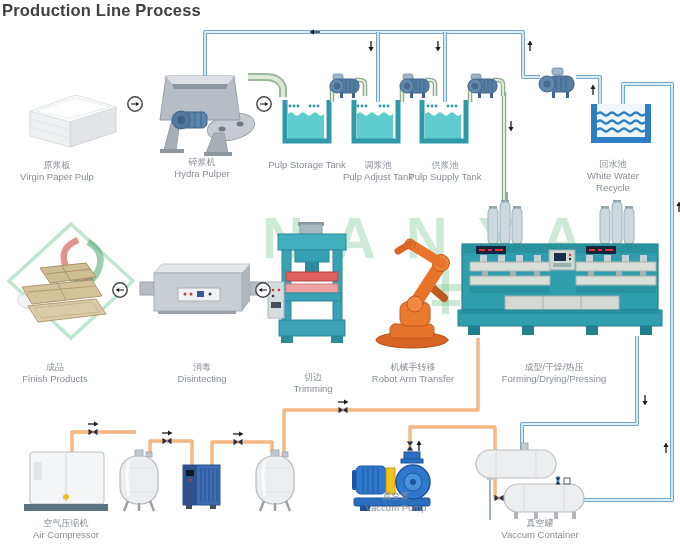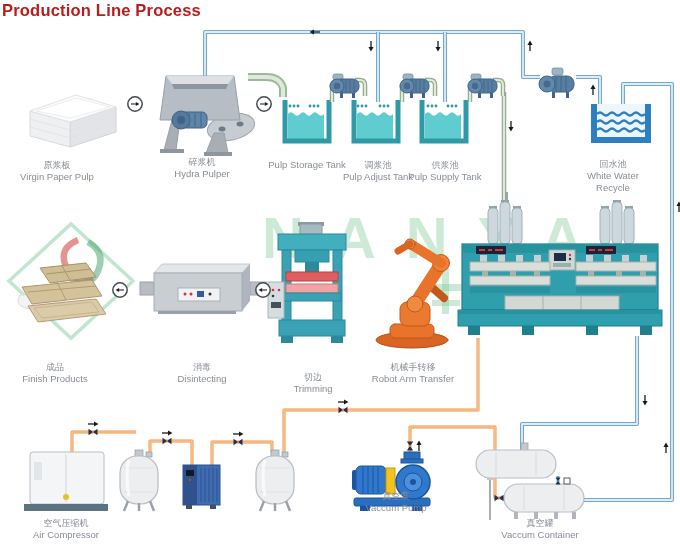--- a/index.html
+++ b/index.html
@@ -1,19 +1,19 @@
 <!DOCTYPE html>
 <html><head>
 <meta charset="utf-8">
 <style>
   html,body{margin:0;padding:0;background:#ffffff;}
   #stage{position:relative;width:680px;height:544px;background:#ffffff;overflow:hidden;
          font-family:"Liberation Sans", sans-serif;}
   #stage svg{position:absolute;left:0;top:0;}
-  .title{position:absolute;left:2px;top:1px;font-size:16.5px;font-weight:700;color:#b91c1c;letter-spacing:.2px;}
+  .title{position:absolute;left:2px;top:1px;font-size:16.5px;font-weight:700;color:#404040;letter-spacing:.2px;}
   .lbl{position:absolute;width:160px;text-align:center;color:#878d96;}
   .lbl .zh{font-size:9px;line-height:12px;}
   .lbl .en{font-size:9.5px;line-height:12px;}
   
   .bo{stroke:#74a7ca;stroke-width:4;fill:none;stroke-linejoin:round;}
   .bi{stroke:#ddeef8;stroke-width:1.8;fill:none;stroke-linejoin:round;}
   .oo{stroke:#ee9348;stroke-width:3;fill:none;stroke-linejoin:round;}
   .oi{stroke:#ffd9b3;stroke-width:1.1;fill:none;stroke-linejoin:round;}
   .gbo{stroke:#9cb89a;stroke-width:8;fill:none;stroke-linejoin:round;}
   .gbi{stroke:#dde9d8;stroke-width:4;fill:none;stroke-linejoin:round;}
@@ -418,20 +418,24 @@
   <div class="en">Disintecting</div>
 </div>
 <div class="lbl" style="left:233px;top:371px">
   <div class="zh">切边</div>
   <div class="en">Trimming</div>
 </div>
 <div class="lbl" style="left:333px;top:361px">
   <div class="zh">机械手转移</div>
   <div class="en">Robot Arm Transfer</div>
 </div>
+<div class="lbl" style="left:474px;top:361px">
+  <div class="zh">成型/干燥/热压</div>
+  <div class="en">Forming/Drying/Pressing</div>
+</div>
 
 <div class="lbl" style="left:-14px;top:517px">
   <div class="zh">空气压缩机</div>
   <div class="en">Air Compressor</div>
 </div>
 <div class="lbl" style="left:316px;top:490px">
   <div class="zh">真空泵</div>
   <div class="en">Vaccum Pump</div>
 </div>
 <div class="lbl" style="left:460px;top:517px">

